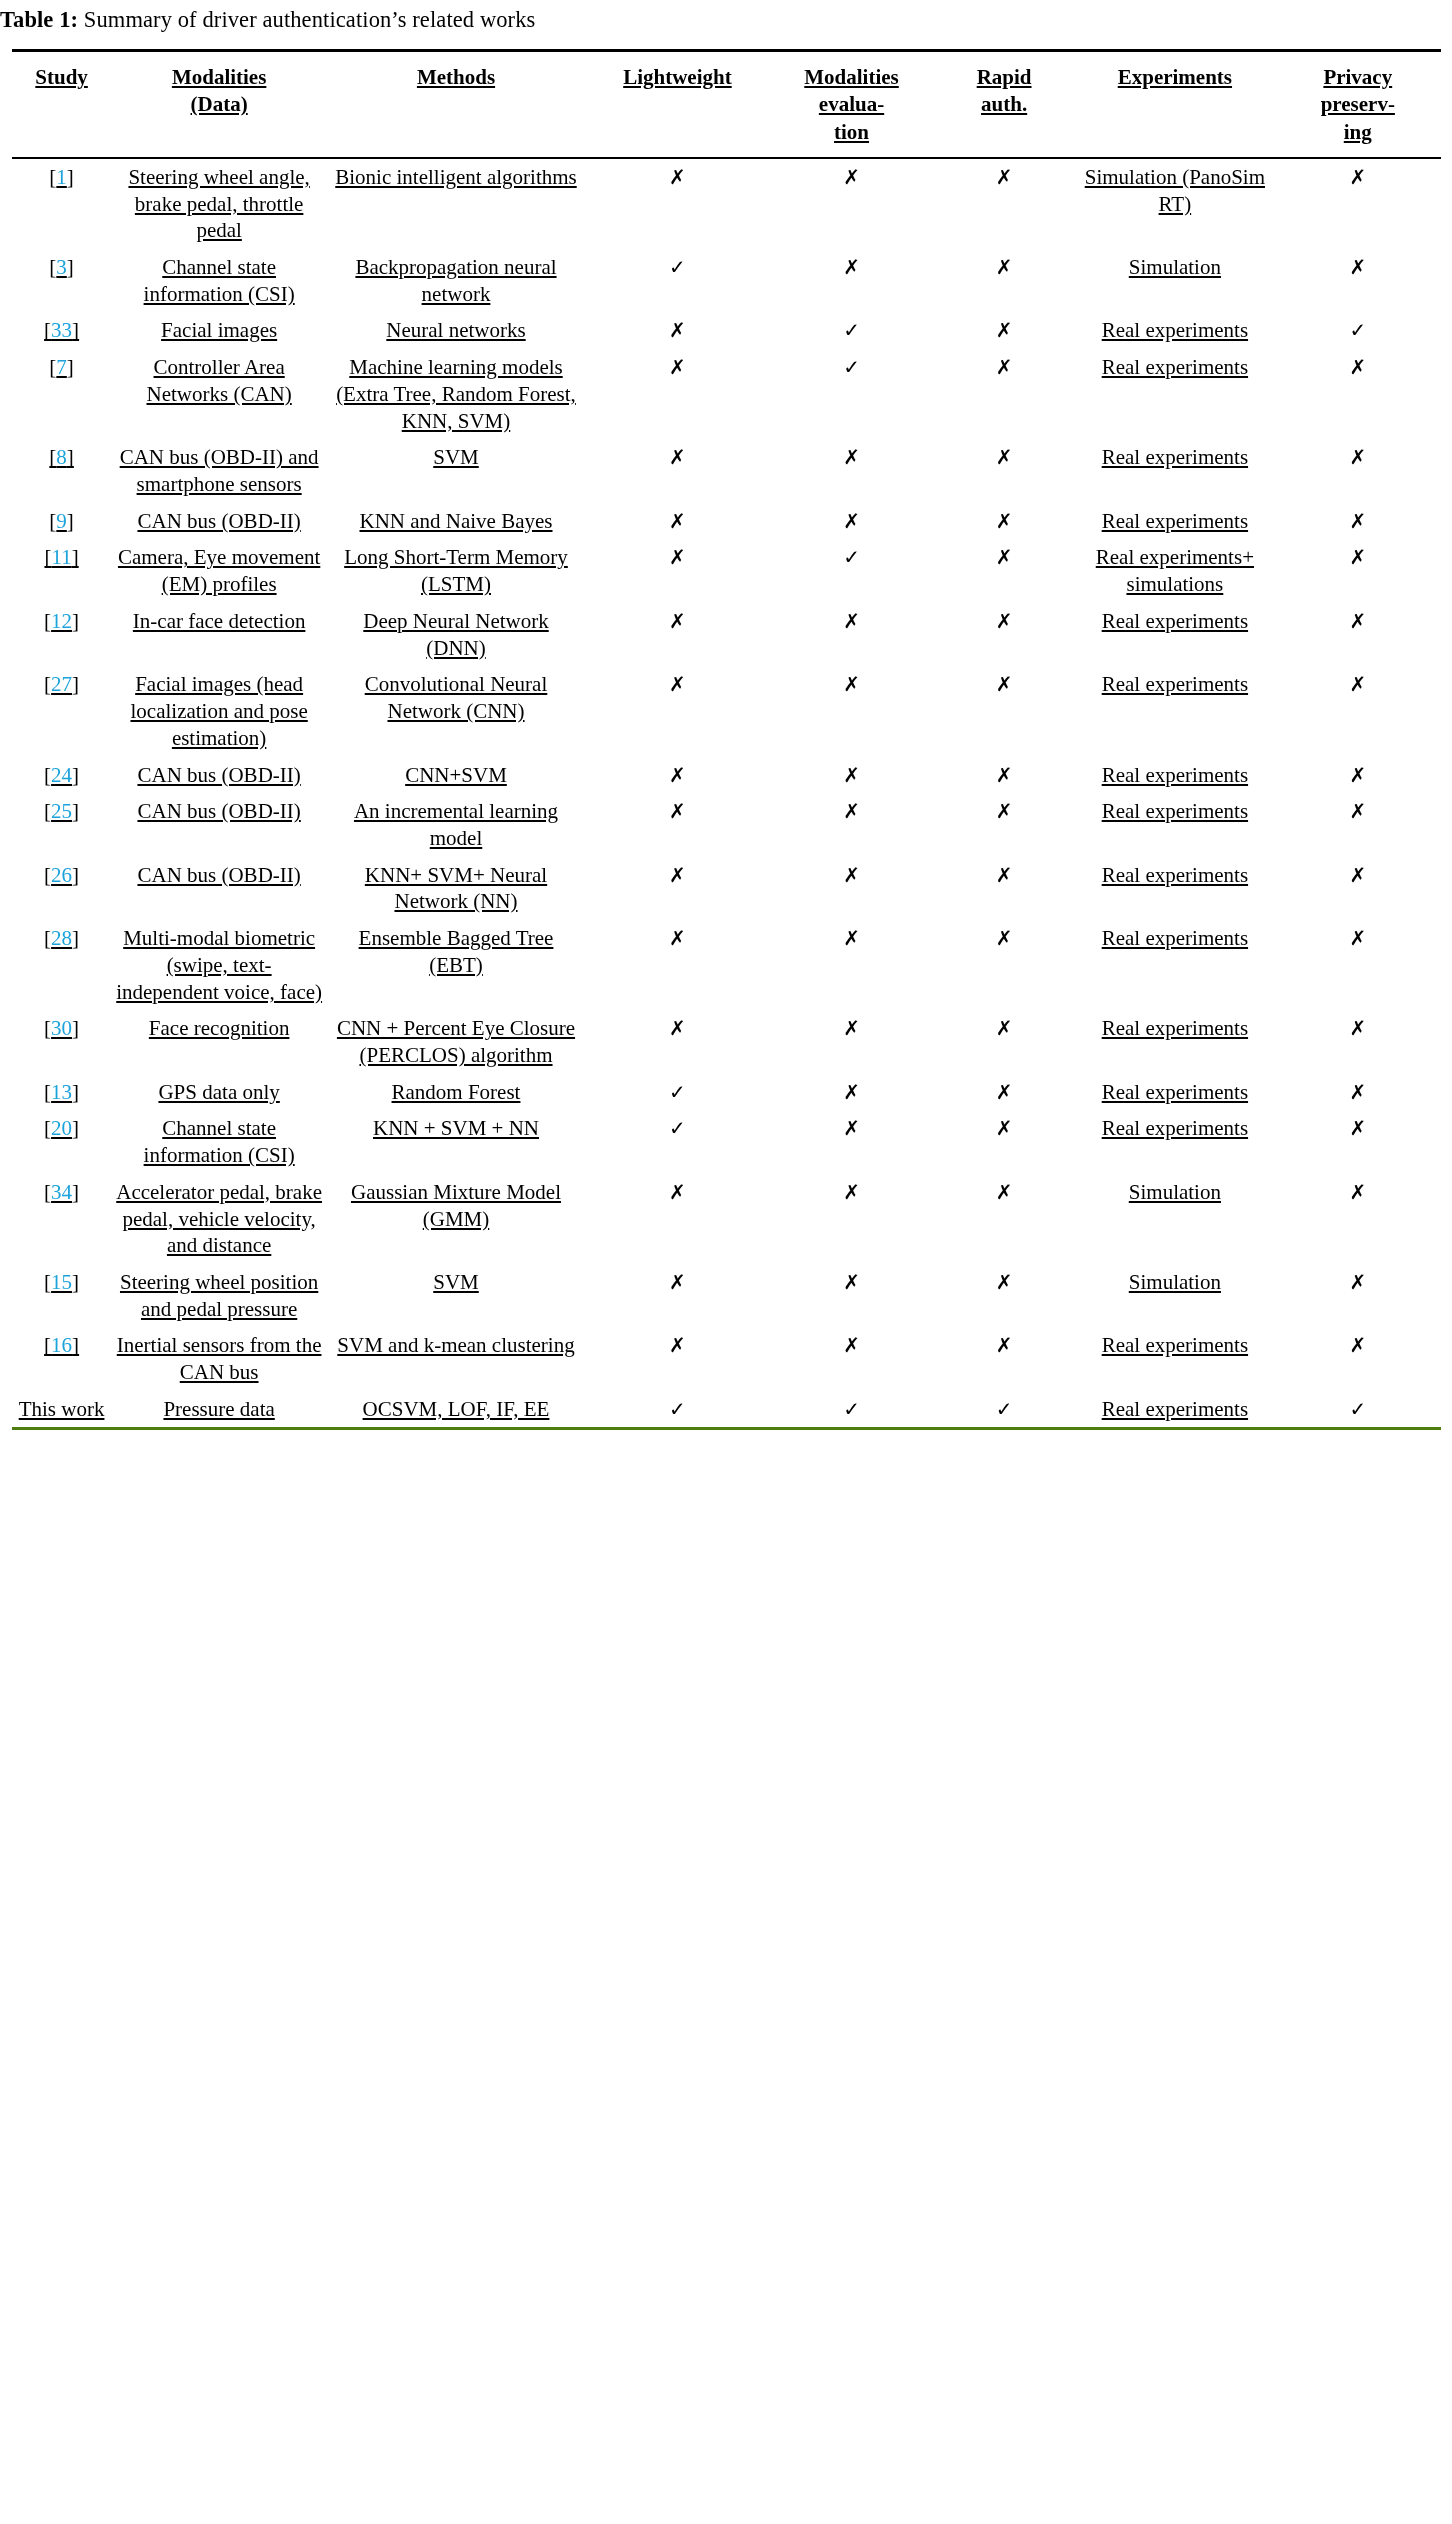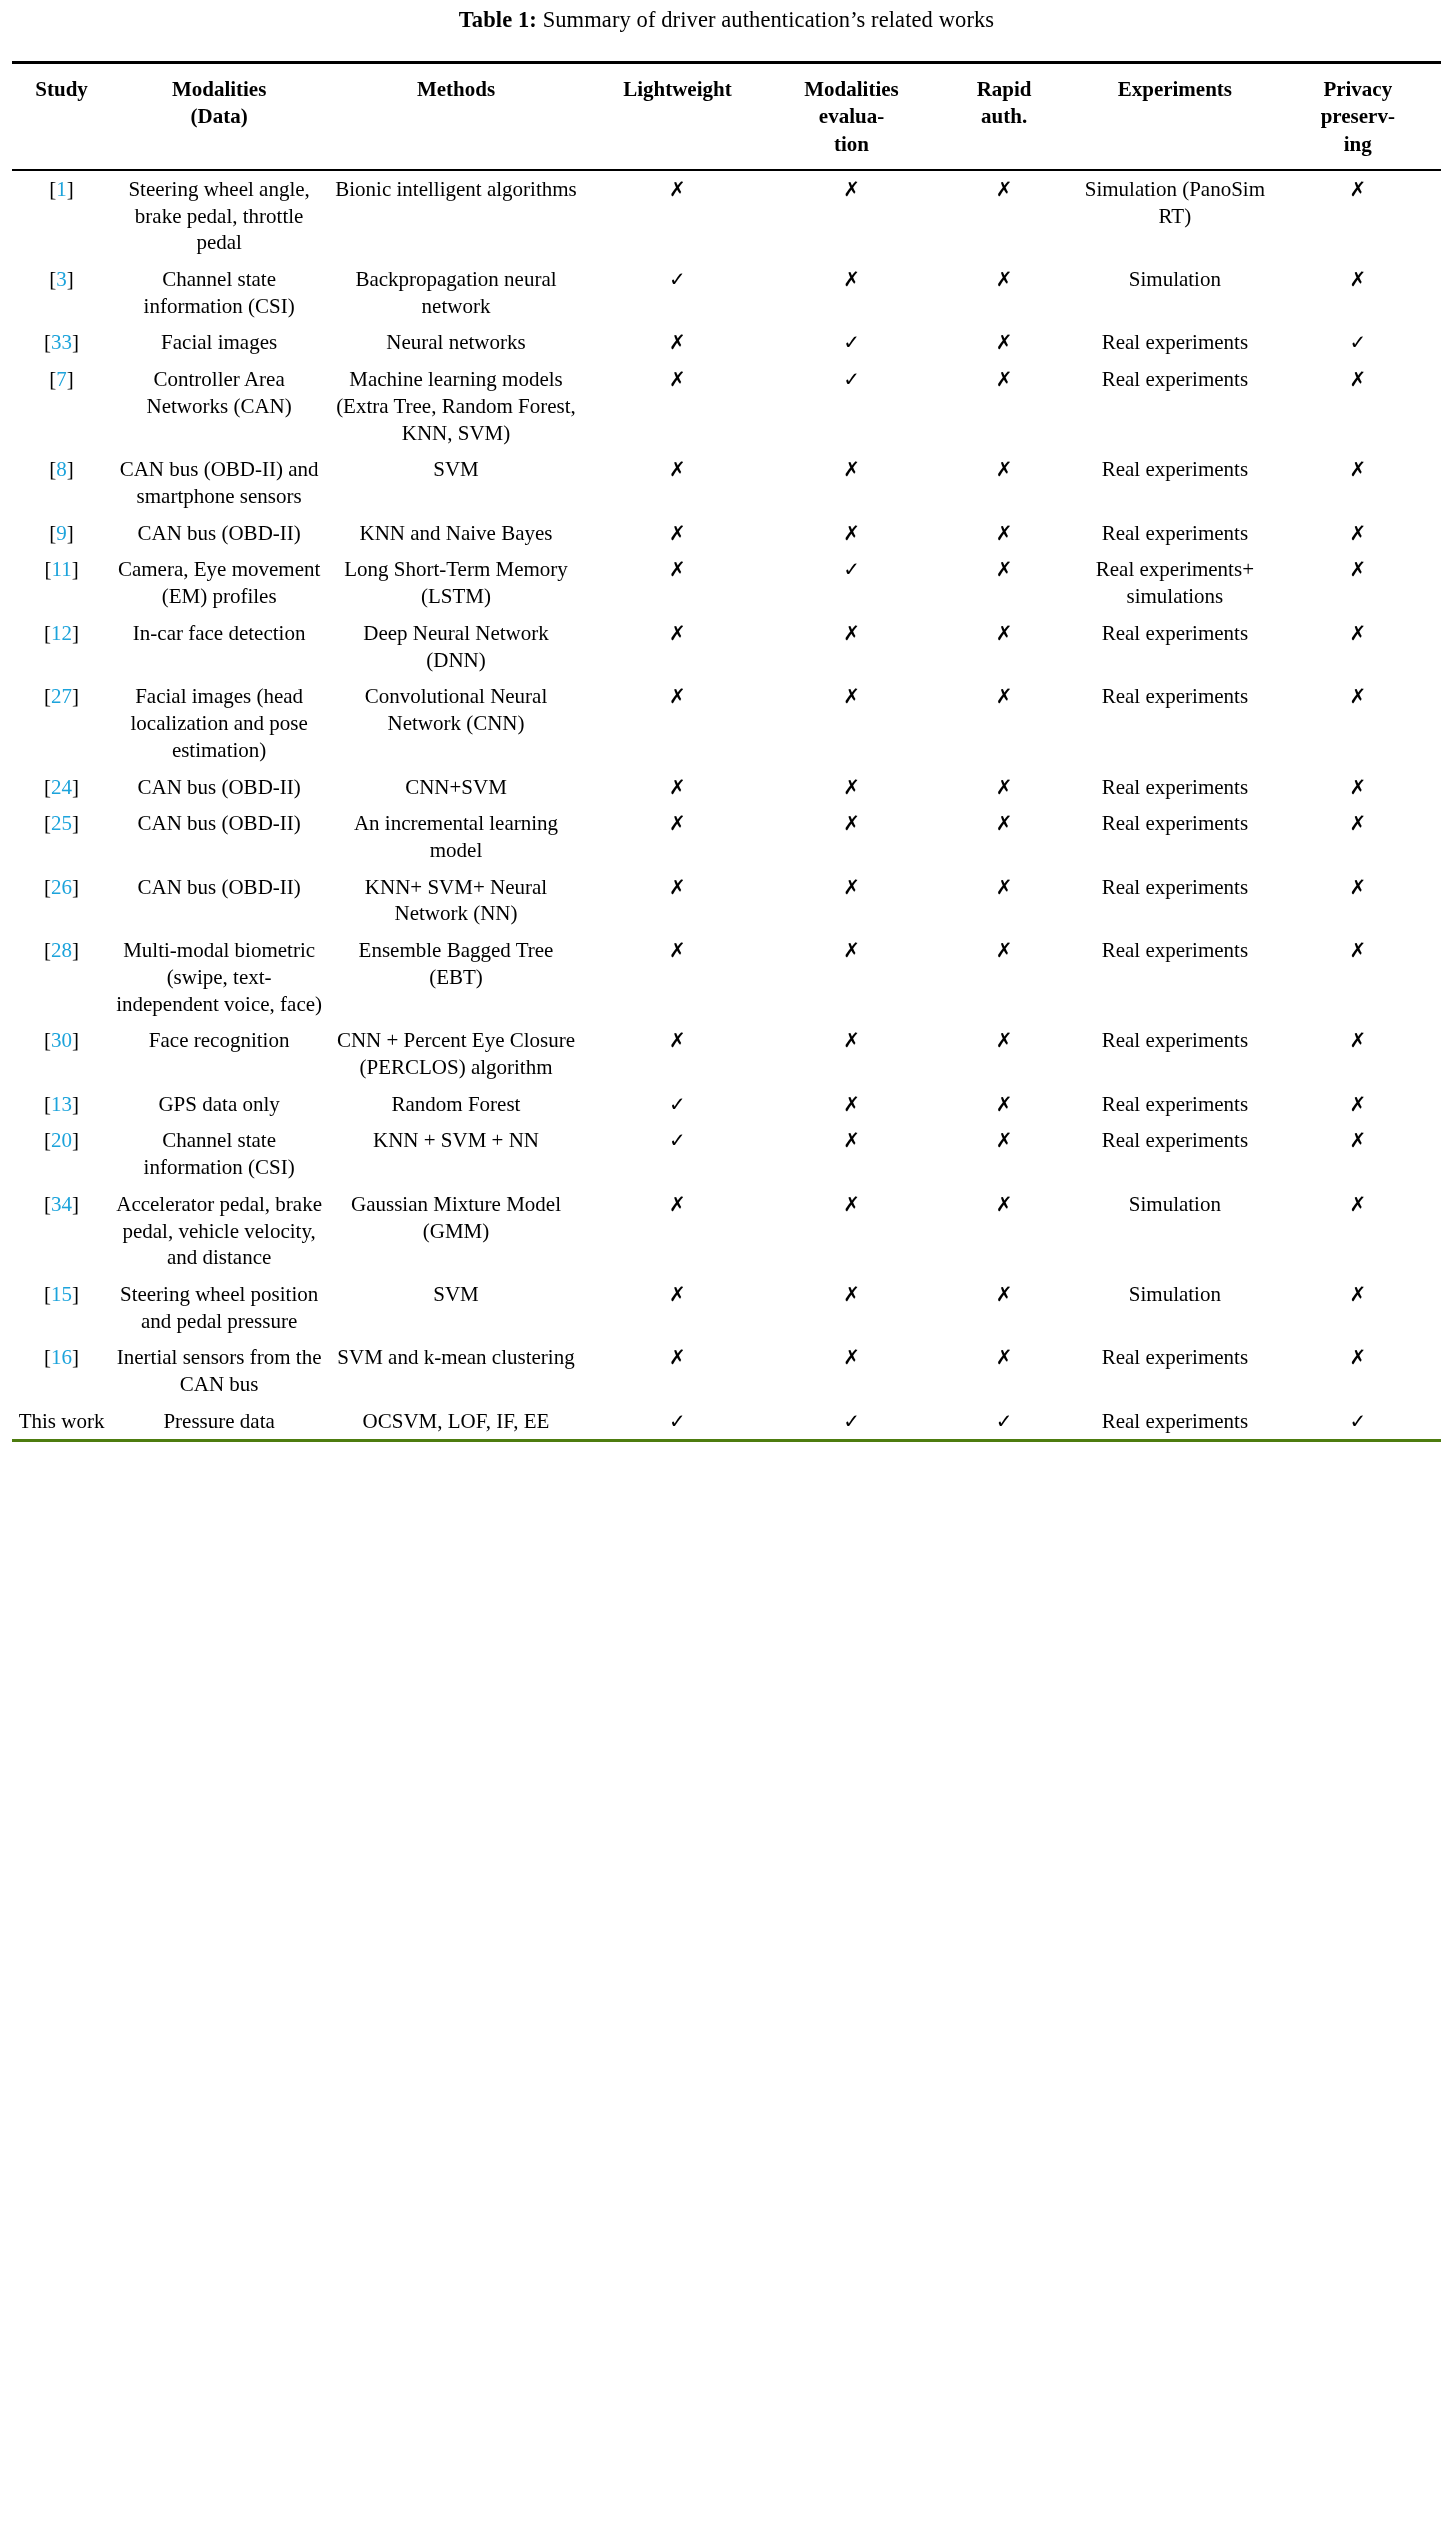--- a/index.html
+++ b/index.html
@@ -15,36 +15,37 @@
     -webkit-font-smoothing: antialiased;
   }
 
   .page {
     width: 1453px;
     box-sizing: border-box;
     padding: 0;
   }
 
   .table-caption {
-    text-align: center;
+    text-align: left;
     font-size: 22.5px;
     line-height: 1.25;
     padding: 6px 0 15px 0;
     letter-spacing: 0.1px;
   }
   .table-caption .cap-label {
     font-weight: bold;
   }
 
   table.summary {
     width: 1429px;
-    margin: 12px 12px;
+    margin: 0 12px;
     border-collapse: collapse;
     table-layout: fixed;
     font-size: 21px;
+    text-decoration: underline;
   }
 
   table.summary thead tr.header-row > th {
     font-weight: bold;
     vertical-align: top;
     text-align: center;
     padding: 12px 4.5px 10.5px 4.5px;
     line-height: 1.30;
   }
 

